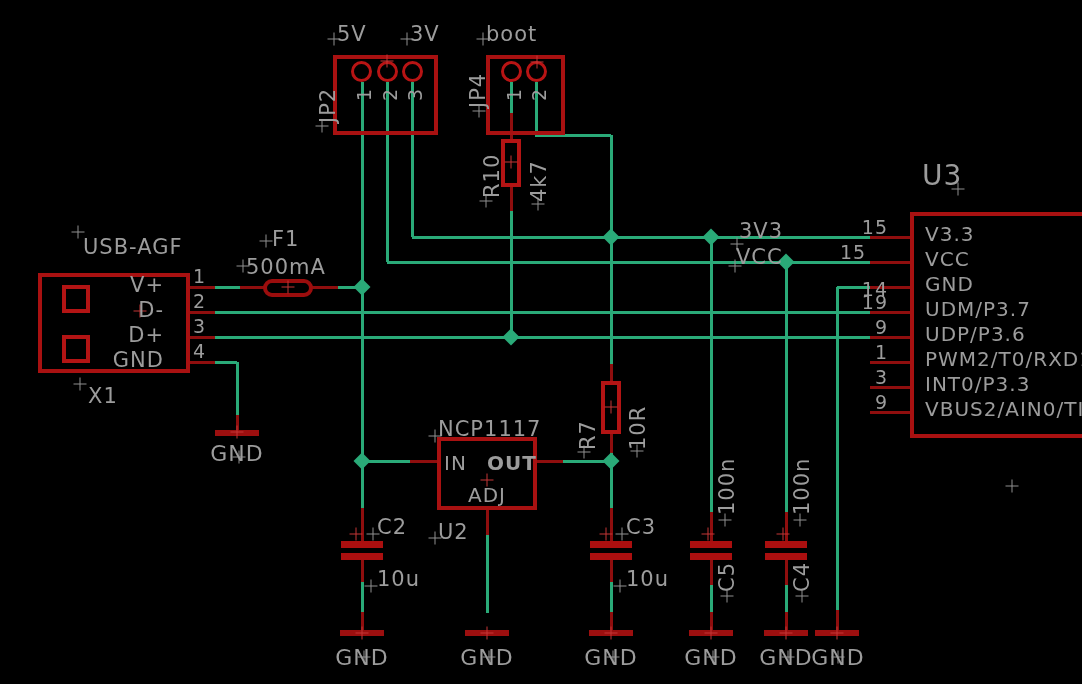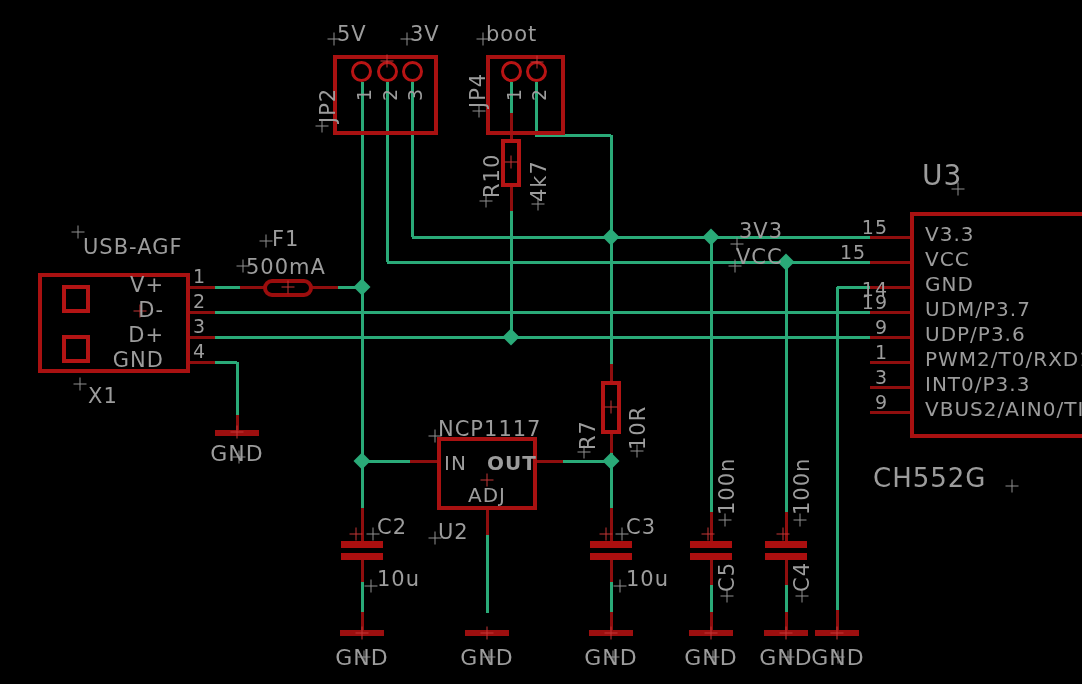--- a/index.html
+++ b/index.html
@@ -206,21 +206,20 @@
       <div class="lbl" style="left: 444px; top: 452px; font-size: 20px;">IN</div>
       <div class="lbl" style="left: 487px; top: 452px; font-size: 20px; font-weight: bold;">OUT</div>
       <div class="lbl" style="left: 468px; top: 484px; font-size: 20px;">ADJ</div>
       <div class="lbl" style="left: 377px; top: 515px; font-size: 21px;">C2</div>
       <div class="lbl" style="left: 377px; top: 567px; font-size: 21px;">10u</div>
       <div class="lbl" style="left: 626px; top: 515px; font-size: 21px;">C3</div>
       <div class="lbl" style="left: 626px; top: 567px; font-size: 21px;">10u</div>
       <div class="lbl" style="left: 739px; top: 219px; font-size: 21px;">3V3</div>
       <div class="lbl" style="left: 736px; top: 245px; font-size: 21px;">VCC</div>
       <div class="lbl" style="left: 922px; top: 160px; font-size: 28px;">U3</div>
-      <div class="lbl" style="left: 873px; top: 464px; font-size: 26px;">CH552G</div>
       <div class="lbl" style="left: 925px; top: 223px; font-size: 20px;">V3.3</div>
       <div class="lbl" style="left: 925px; top: 248px; font-size: 20px;">VCC</div>
       <div class="lbl" style="left: 925px; top: 273px; font-size: 20px;">GND</div>
       <div class="lbl" style="left: 925px; top: 298px; font-size: 20px;">UDM/P3.7</div>
       <div class="lbl" style="left: 925px; top: 323px; font-size: 20px;">UDP/P3.6</div>
       <div class="lbl" style="left: 925px; top: 348px; font-size: 20px;">PWM2/T0/RXD1</div>
       <div class="lbl" style="left: 925px; top: 373px; font-size: 20px;">INT0/P3.3</div>
       <div class="lbl" style="left: 925px; top: 398px; font-size: 20px;">VBUS2/AIN0/TIN2</div>
       <div class="lbl" style="left: 840px; top: 217px; font-size: 19px; width: 48px; text-align: right;">15</div>
       <div class="lbl" style="left: 840px; top: 242px; font-size: 19px; width: 48px; text-align: left;">15</div>

